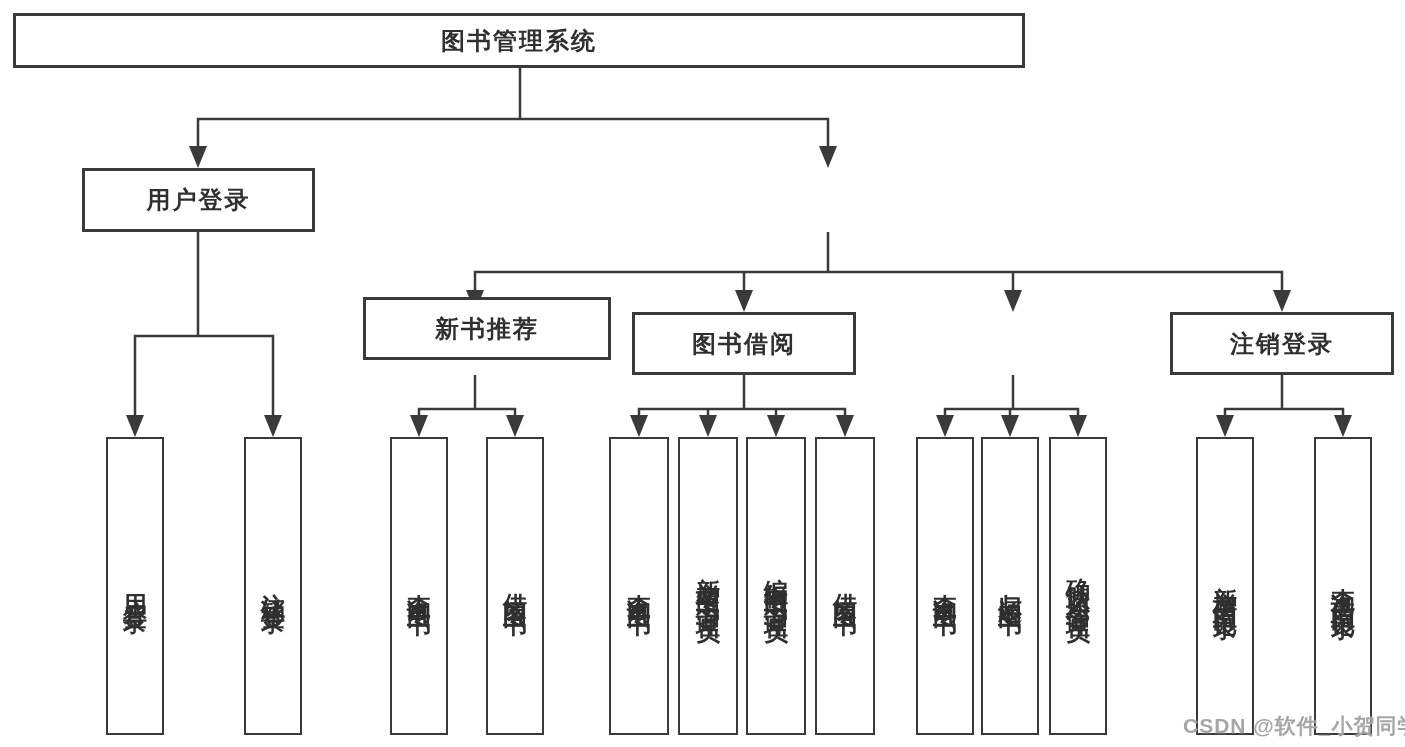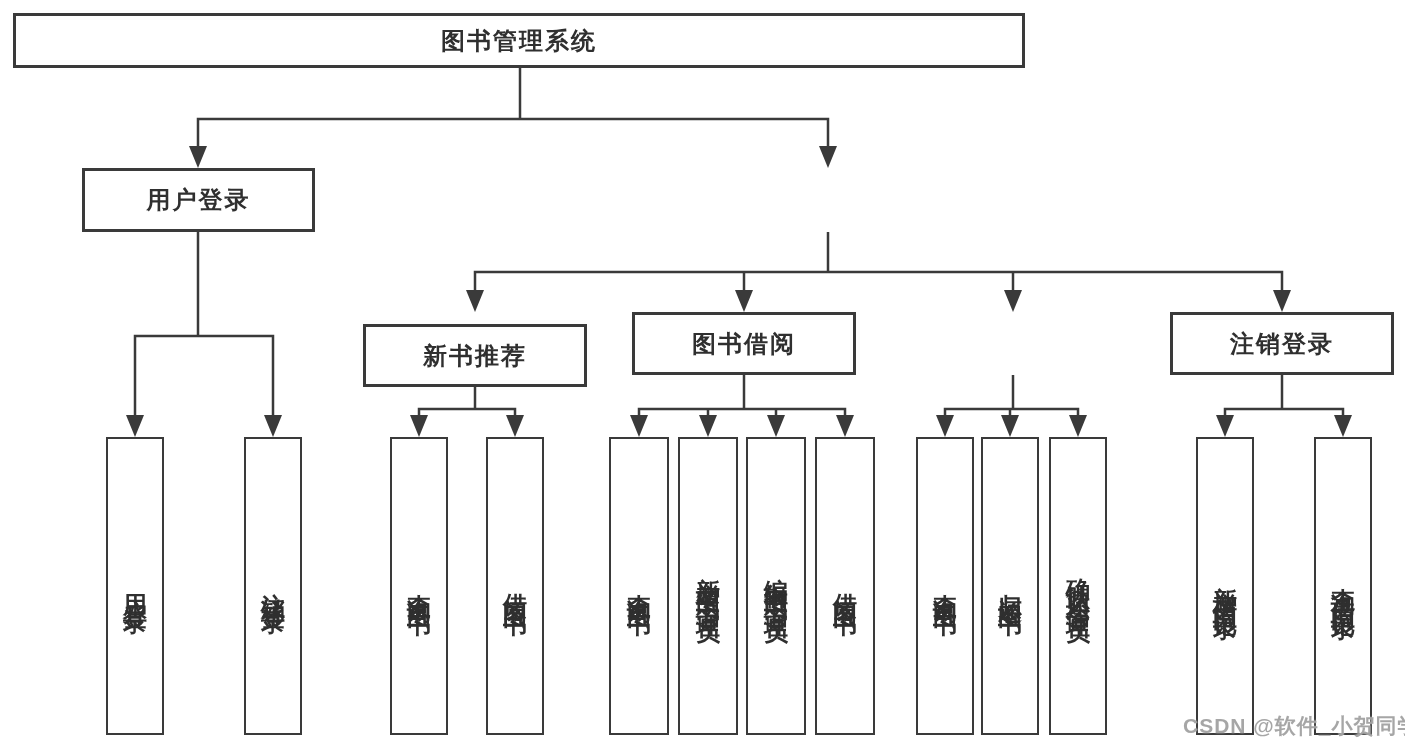--- a/index.html
+++ b/index.html
@@ -113,21 +113,21 @@
       <polygon points="1069,415 1087,415 1078,437"></polygon>
       <polygon points="1216,415 1234,415 1225,437"></polygon>
       <polygon points="1334,415 1352,415 1343,437"></polygon>
     </g>
   </svg>
 
   <div class="node" style="left:13px;top:13px;width:1012px;height:55px">图书管理系统</div>
 
   <div class="node" style="left:82px;top:168px;width:233px;height:64px">用户登录</div>
 
-  <div class="node" style="left:363px;top:324px;width:224px;height:63px">新书推荐</div>
+  <div class="node" style="left:363px;top:297px;width:248px;height:63px">新书推荐</div>
   <div class="node" style="left:632px;top:312px;width:224px;height:63px">图书借阅</div>
   <div class="node" style="left:1170px;top:312px;width:224px;height:63px">注销登录</div>
 
   <div class="node leaf" style="left:106px;top:437px;width:58px;height:298px">用户登录</div>
   <div class="node leaf" style="left:244px;top:437px;width:58px;height:298px">注销登录</div>
 
   <div class="node leaf" style="left:390px;top:437px;width:58px;height:298px">查询图书</div>
   <div class="node leaf" style="left:486px;top:437px;width:58px;height:298px">借阅图书</div>
 
   <div class="node leaf" style="left:609px;top:437px;width:60px;height:298px">查询图书</div>

